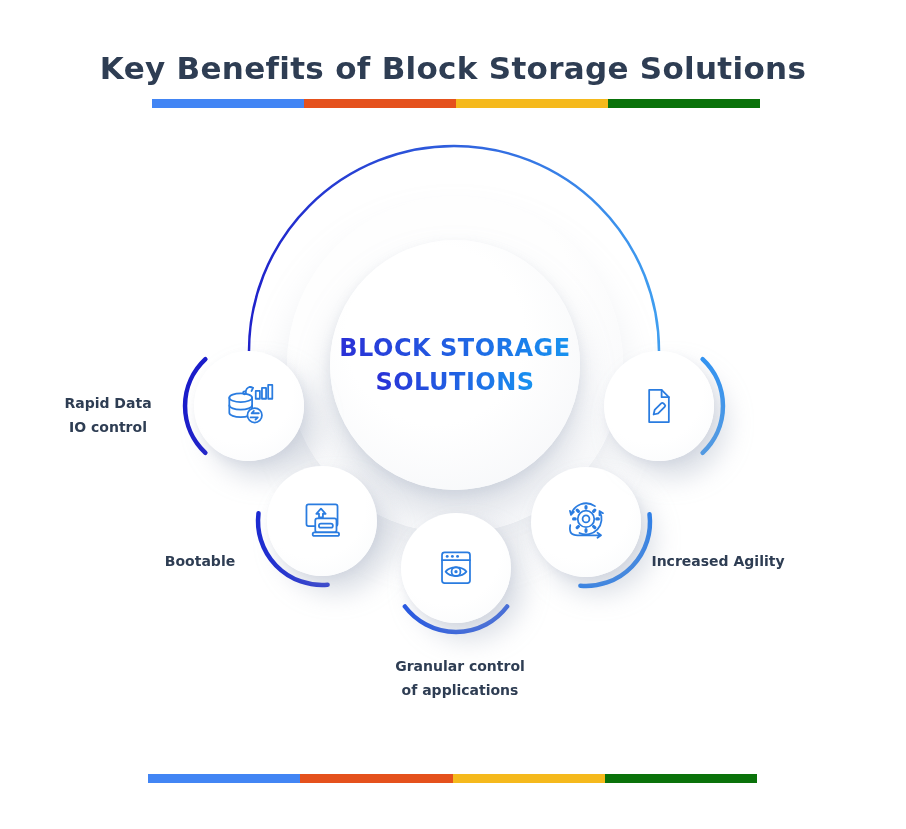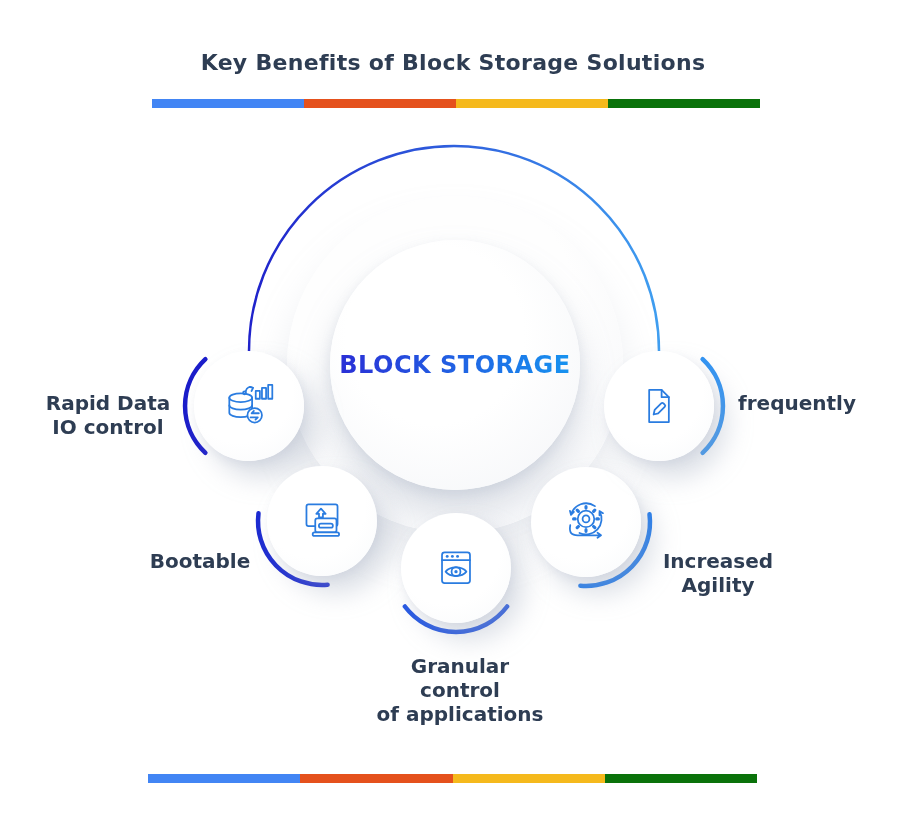--- a/index.html
+++ b/index.html
@@ -3,21 +3,21 @@
 <meta charset="utf-8">
 <style>
   html,body{margin:0;padding:0;background:#ffffff;}
   #canvas{
     position:relative;width:906px;height:829px;overflow:hidden;background:#ffffff;
     font-family:"DejaVu Sans","Liberation Sans",sans-serif;
   }
   
   .title{
     position:absolute;left:0;top:50px;width:906px;text-align:center;
-    font-size:22px;font-weight:700;letter-spacing:.3px;color:var(--title-color,#2e3d53);
+    font-size:31px;font-weight:700;letter-spacing:.3px;color:var(--title-color,#2e3d53);
   }
   .bar{position:absolute;display:flex;height:9px;}
   .bar-top{left:152px;top:99px;width:608px;}
   .bar-bottom{left:148px;top:774px;width:609px;}
   .bar .seg{flex:1 1 0;}
   .seg-blue{background:var(--bar-blue,#4285F4);}
   .seg-red{background:var(--bar-red,#E5511D);}
   .seg-yellow{background:var(--bar-yellow,#F5B91C);}
   .seg-green{background:var(--bar-green,#0A720A);}
   
@@ -57,21 +57,21 @@
     display:flex;align-items:center;justify-content:center;
   }
   .node svg{display:block;}
   .node svg *{stroke:var(--icon-stroke,#2a7ce0);stroke-width:1.7;fill:none;stroke-linecap:round;stroke-linejoin:round;}
   .node svg .fill{fill:var(--icon-stroke,#2a7ce0);stroke:none;}
   .node svg .wfill{fill:#ffffff;}
   .node svg .thick{stroke-width:3;}
   
   .blabel{
     position:absolute;z-index:4;text-align:center;
-    font-size:20px;font-weight:700;line-height:24px;color:var(--label-color,#2e3d53);
+    font-size:14px;font-weight:700;line-height:24px;color:var(--label-color,#2e3d53);
   }
   .lb-rapid{left:38px;top:391px;width:140px;}
   .lb-bootable{left:130px;top:549px;width:140px;}
   .lb-granular{left:374px;top:654px;width:172px;}
   .lb-agility{left:632px;top:549px;width:172px;}
   .lb-modify{left:727px;top:391px;width:140px;}
 </style>
 </head>
 <body>
 
@@ -98,20 +98,21 @@
     <path class="ring arc-bootable" d="M 258.5 513.2 A 64 64 0 0 0 327.6 584.8"></path>
     <path class="ring arc-granular" d="M 404.9 606.5 A 64 64 0 0 0 507.1 606.5"></path>
     <path class="ring arc-agility" d="M 580.4 585.8 A 64 64 0 0 0 649.5 514.2"></path>
     <path class="ring arc-modify" d="M 702.6 452.8 A 64 64 0 0 0 702.6 359.2"></path>
   </svg>
 
   <div class="halo"></div>
 
   <div class="hub">
     <span class="hub-line">BLOCK STORAGE</span>
+    <span class="hub-line">SOLUTIONS</span>
   </div>
 
   <div class="node" style="left:194px;top:351px;">
     <svg width="58" height="58" viewBox="0 0 56 56">
       <ellipse cx="20" cy="20" rx="11" ry="4.2"></ellipse>
       <path d="M 9,20 V 34.5 A 11 4.2 0 0 0 31 34.5 V 20"></path>
       <path d="M 9,27.3 A 11 4.2 0 0 0 31,27.3"></path>
       <circle cx="23.7" cy="15.3" r="1.4"></circle>
       <path d="M 24.8,13.8 C 25.8,9.8 29,8.6 32,10.5 M 32,10.5 l -3.3,-0.9 M 32,10.5 l -1.6,3"></path>
       <rect x="34.5" y="13.5" width="4" height="7.5"></rect>
@@ -174,21 +175,20 @@
     <div>Bootable</div>
   </div>
   <div class="blabel lb-granular">
     <div>Granular control</div>
     <div>of applications</div>
   </div>
   <div class="blabel lb-agility">
     <div>Increased Agility</div>
   </div>
   <div class="blabel lb-modify">
-    <div>frequently</div>
   </div>
 
   <div class="bar bar-bottom">
     <div class="seg seg-blue"></div>
     <div class="seg seg-red"></div>
     <div class="seg seg-yellow"></div>
     <div class="seg seg-green"></div>
   </div>
 
 </div>

